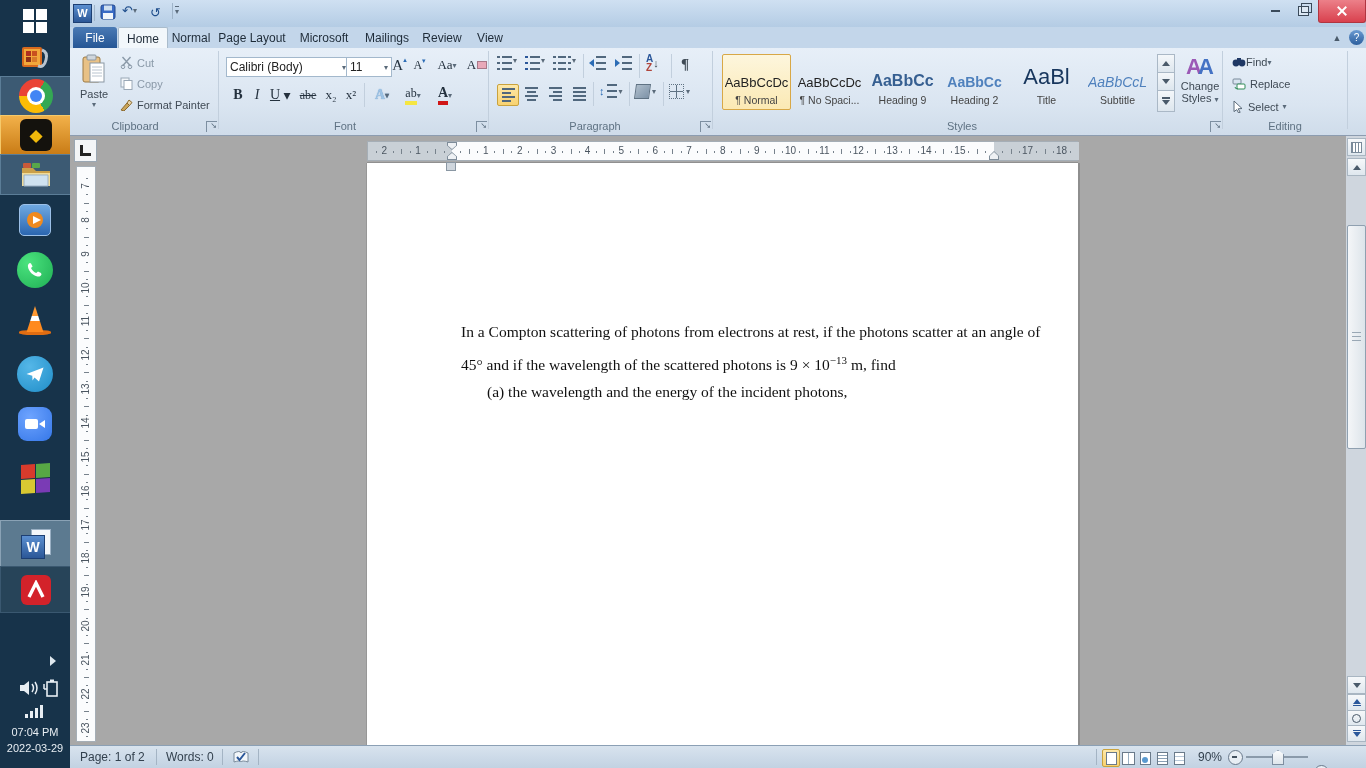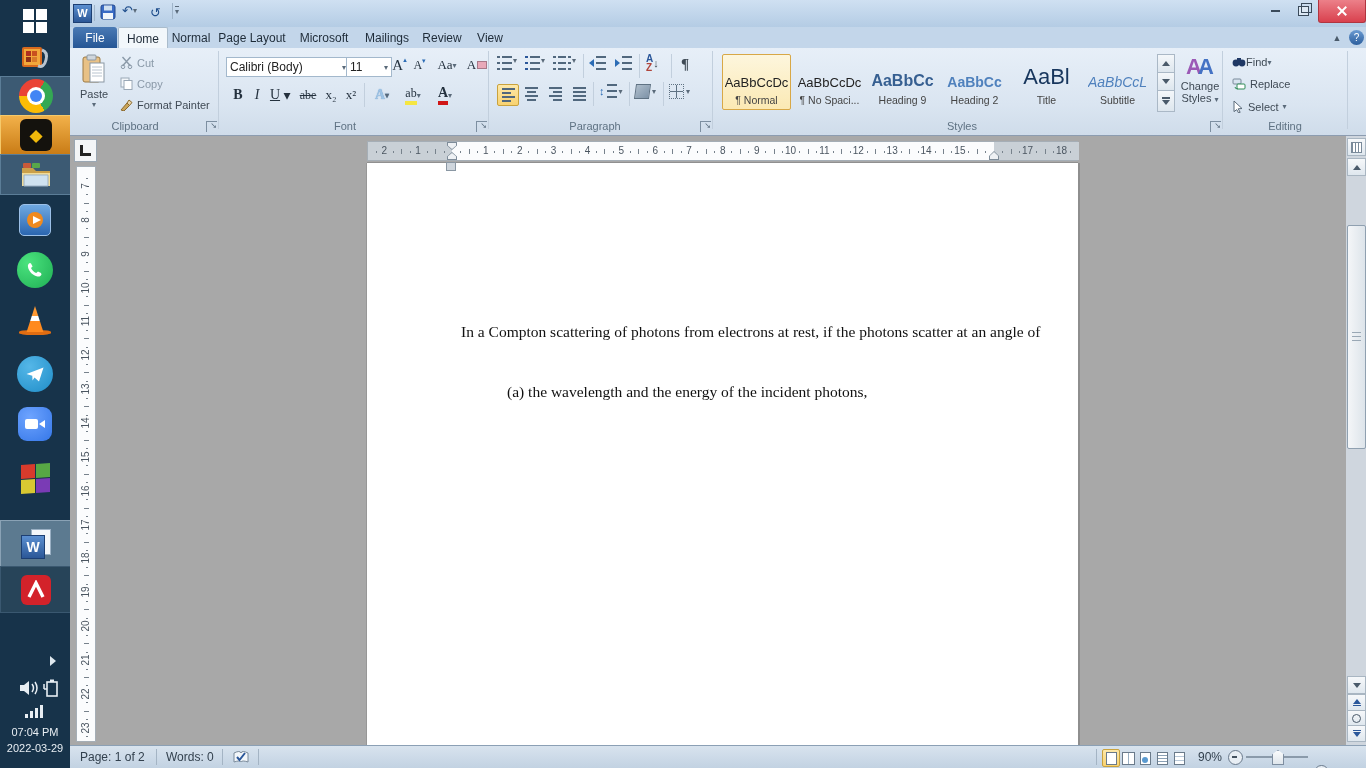--- a/index.html
+++ b/index.html
@@ -549,21 +549,24 @@
     </div>
 
     <div class="a docarea">
 
       <div class="tabsel a">
           <i></i>
         </div>
 
       <div class="a page">
         <div class="a docserif" style="left:94px;top:160px;">In a Compton scattering of photons from electrons at rest, if the photons scatter at an angle of</div>
-        <div class="a docserif" style="left:120px;top:220px;margin-left:20px;">(a) the wavelength and the energy of the incident photons,</div>
+        <div class="a docserif" style="left:94px;top:191px;">
+          <span>45° and if the wavelength of the scattered photons is 9 × 10</span><sup style="font-size:11px;">−13</sup><span> m, find</span>
+        </div>
+        <div class="a docserif" style="left:120px;top:220px;">(a) the wavelength and the energy of the incident photons,</div>
       </div>
 
       <div class="a hruler">
         <div class="hmargin" style="left:0;width:84px;"></div>
         <div class="hmargin" style="left:626px;width:85px;"></div>
         <div class="marker-outer" style="left:79px;top:0;width:10px;height:8px;clip-path:polygon(0 0,100% 0,100% 45%,50% 100%,0 45%);">
             <span class="marker-inner" style="width:8px;height:6px;clip-path:polygon(0 0,100% 0,100% 45%,50% 100%,0 45%);"></span>
           </div>
         <div class="marker-outer" style="left:79px;top:10px;width:10px;height:8px;clip-path:polygon(50% 0,100% 55%,100% 100%,0 100%,0 55%);">
             <span class="marker-inner" style="width:8px;height:6px;clip-path:polygon(50% 0,100% 55%,100% 100%,0 100%,0 55%);"></span>

